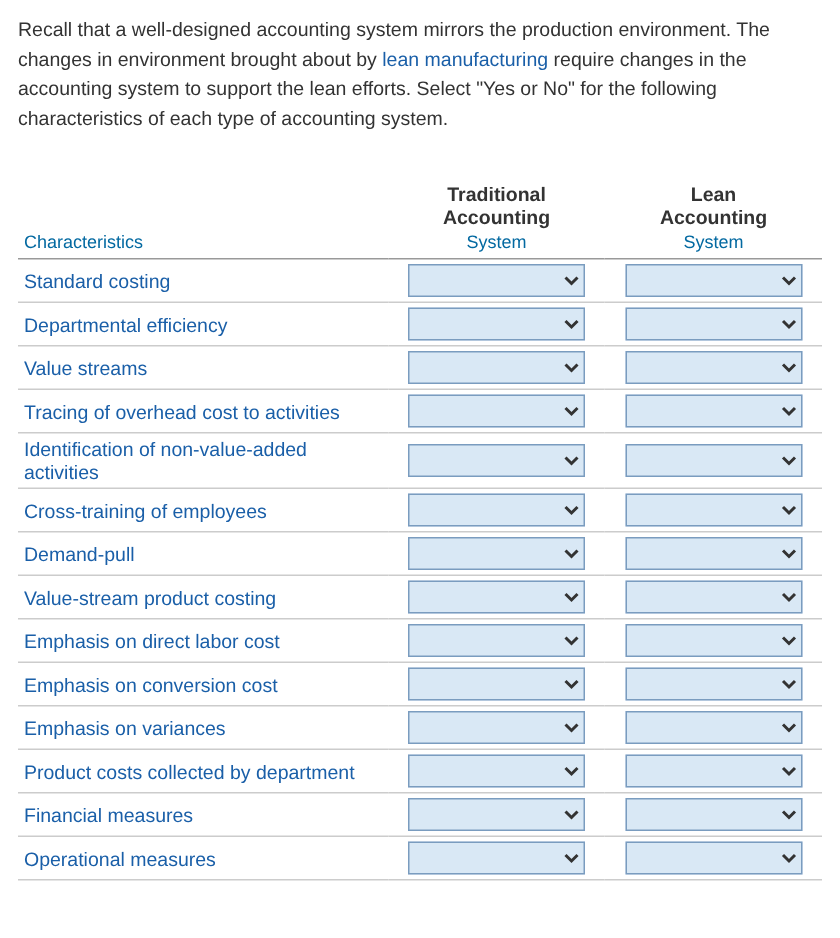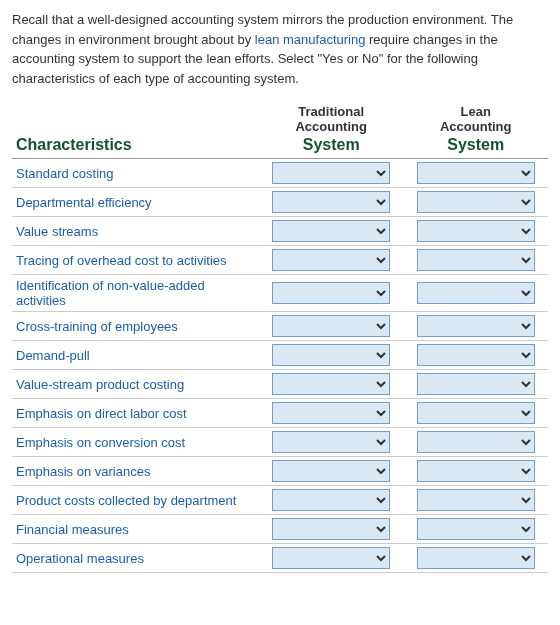--- a/index.html
+++ b/index.html
@@ -7,21 +7,21 @@
       font-family: Arial, sans-serif;
       font-size: 13px;
       color: #333;
       background: #fff;
       width: 560px;
       padding: 10px 12px;
     }
     .intro-text {
       font-size: 13px;
       line-height: 1.5;
-      margin-bottom: 14px;
+      margin-bottom: 32px;
       color: #333;
     }
     .intro-text span.highlight {
       color: #1a5fa8;
     }
     .table-container {
       width: 100%;
     }
     table {
       width: 100%;
@@ -36,25 +36,25 @@
       color: #333;
     }
     .header-row th.char-col {
       text-align: left;
       width: 250px;
     }
     .header-row th.system-col {
       width: 145px;
     }
     .subheader-row th {
-      font-weight: bold;
+      font-weight: normal;
       text-align: center;
       padding: 0 4px 4px 4px;
-      font-size: 16px;
-      color: #14532d;
+      font-size: 12px;
+      color: #0369a1;
       border-bottom: 1px solid #999;
     }
     .subheader-row th.char-col {
       text-align: left;
       border-bottom: 1px solid #999;
     }
     tr.data-row td {
       padding: 3px 4px;
       vertical-align: middle;
       border-bottom: 1px solid #ccc;

